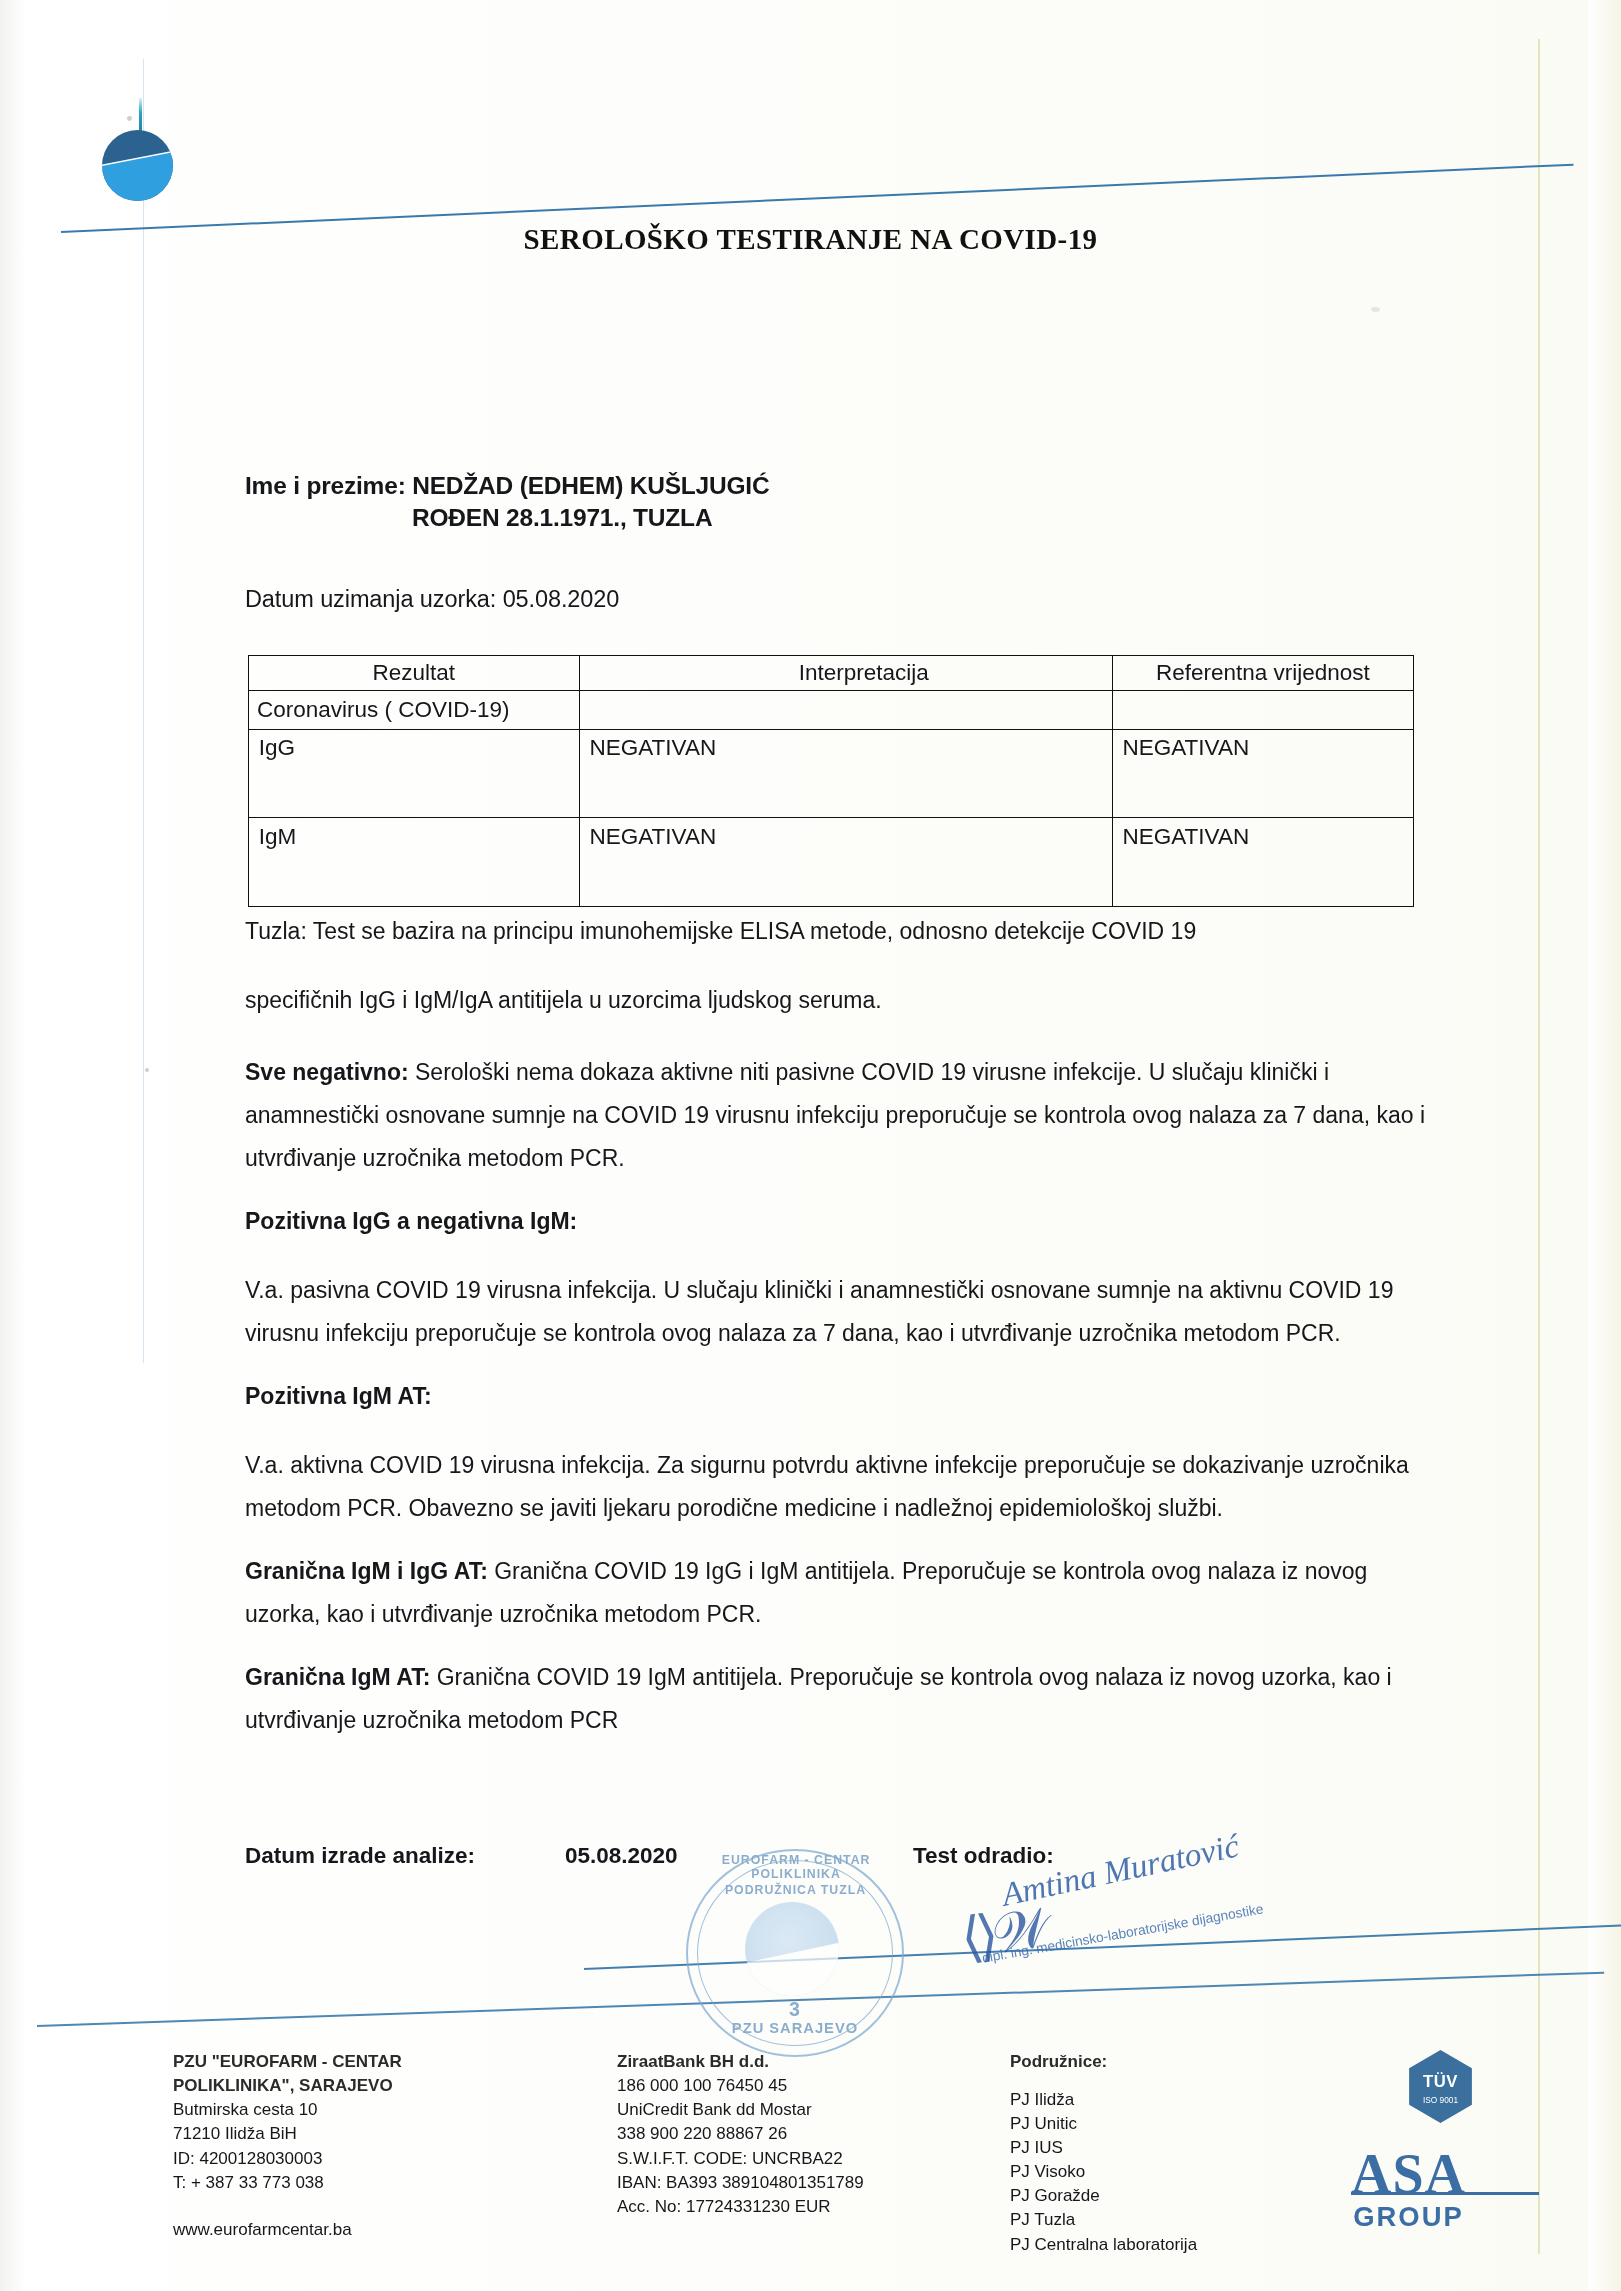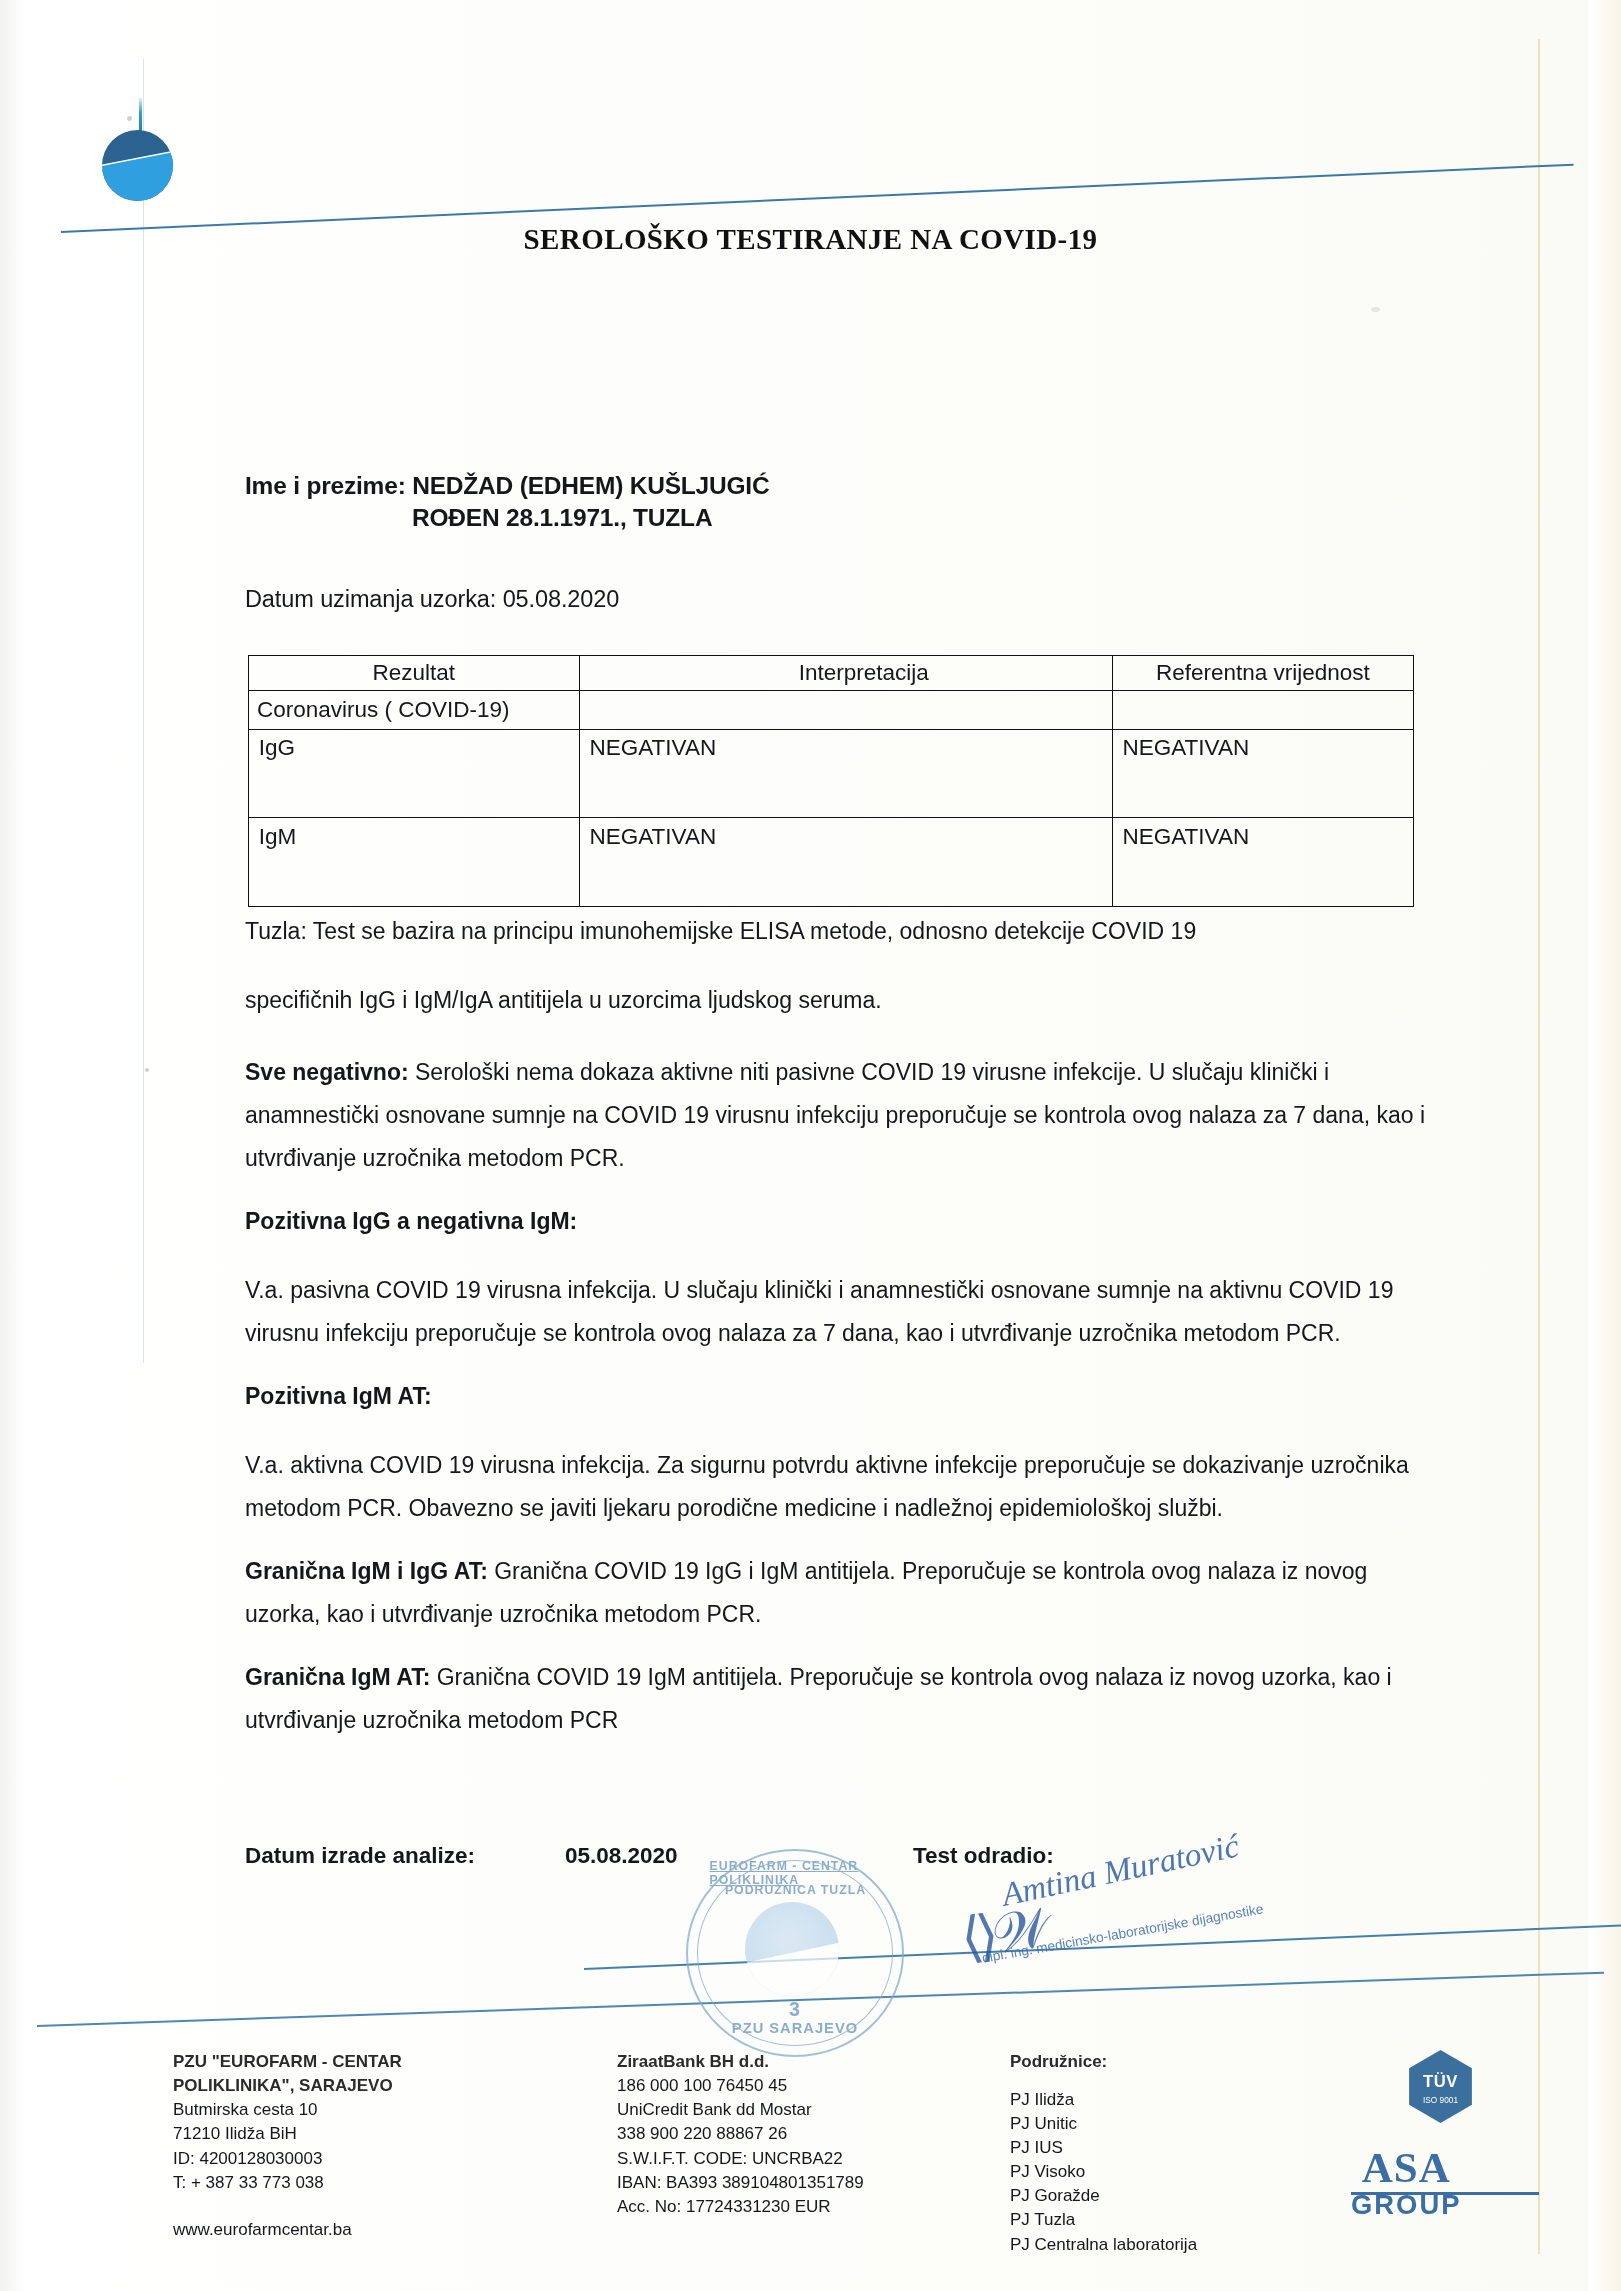--- a/index.html
+++ b/index.html
@@ -82,21 +82,21 @@
   .sig-test-label{position:absolute;left:668px;top:0;}
 
   
   .stamp{position:absolute;left:686px;top:1849px;width:214px;height:204px;
     border:2.5px solid #7ea9cf;border-radius:50%;opacity:.72;}
   .stamp .inner{position:absolute;left:8.8px;top:8.8px;right:8.8px;bottom:8.8px;border:1.5px solid #7ea9cf;border-radius:50%;}
   .stamp .mini{position:absolute;left:57px;top:51px;width:94px;height:94px;border-radius:50%;
     background:radial-gradient(circle at 45% 40%, #cfe2f3 0%, #b7d3ea 70%);overflow:hidden;}
   .stamp .mini .cut{position:absolute;left:-9.8px;top:51px;width:118px;height:59px;background:#ffffff;transform:rotate(-12deg);}
   .stamp-txt{position:absolute;font-size:12.3px;color:#5f8fbd;letter-spacing:1px;font-weight:bold;}
-  .st-top{left:21.6px;top:8px;width:173px;text-align:left;text-decoration:underline;}
+  .st-top{left:21.6px;top:2px;width:173px;text-align:center;}
   .st-top2{left:29px;top:32px;width:157px;text-align:center;}
   .st-num{left:0;top:147px;width:214px;text-align:center;font-size:19.6px;}
   .st-bot{left:0;top:169px;width:214px;text-align:center;font-size:14.7px;}
 
   
   .sig-name{position:absolute;left:1000px;top:1852px;font-family:"Liberation Serif",serif;
     font-style:italic;font-size:33px;color:#2f5fa8;transform:rotate(-12deg);opacity:.85;}
   .sig-role{position:absolute;left:980px;top:1926px;font-size:13.7px;color:#3f6fb0;
     transform:rotate(-10deg);opacity:.85;}
   .sig-scrawl{position:absolute;left:961px;top:1901px;font-family:"Liberation Serif",serif;
@@ -112,21 +112,21 @@
   .f-web{margin-top:23.5px;}
 
   
   .tuv{position:absolute;left:1404px;top:2050px;width:73px;height:73px;}
   .tuv .shape{width:100%;height:100%;background:#3b6f9e;
      clip-path:polygon(50% 0,93% 25%,93% 75%,50% 100%,7% 75%,7% 25%);}
   .tuv .label{position:absolute;left:0;top:21.6px;width:73px;text-align:center;color:#fff;
      font-weight:bold;font-size:16.7px;letter-spacing:0.5px;}
   .tuv .iso{position:absolute;left:0;top:45px;width:73px;text-align:center;color:#fff;font-size:8.3px;}
   .asa{position:absolute;left:1351px;top:2148px;text-align:center;color:#3a6ea5;}
-  .asa .big{font-family:"Liberation Serif",serif;font-weight:bold;font-size:43px;letter-spacing:1px;line-height:.95;}
+  .asa .big{font-family:"Liberation Serif",serif;font-weight:bold;font-size:56px;letter-spacing:1px;line-height:.95;}
   .asa .sm{font-size:27.4px;letter-spacing:2px;font-weight:bold;}
   .asa-underline{position:absolute;left:1351px;top:2192px;width:188px;height:2.9px;background:#3a6ea5;}
 
   .speck{position:absolute;background:#cfcfcf;border-radius:50%;}
 </style>
 </head>
 <body>
 
 <div class="page">
   <div class="scan-left-edge"></div>

